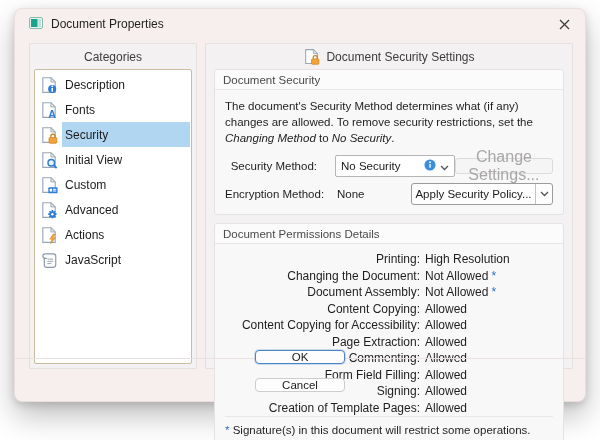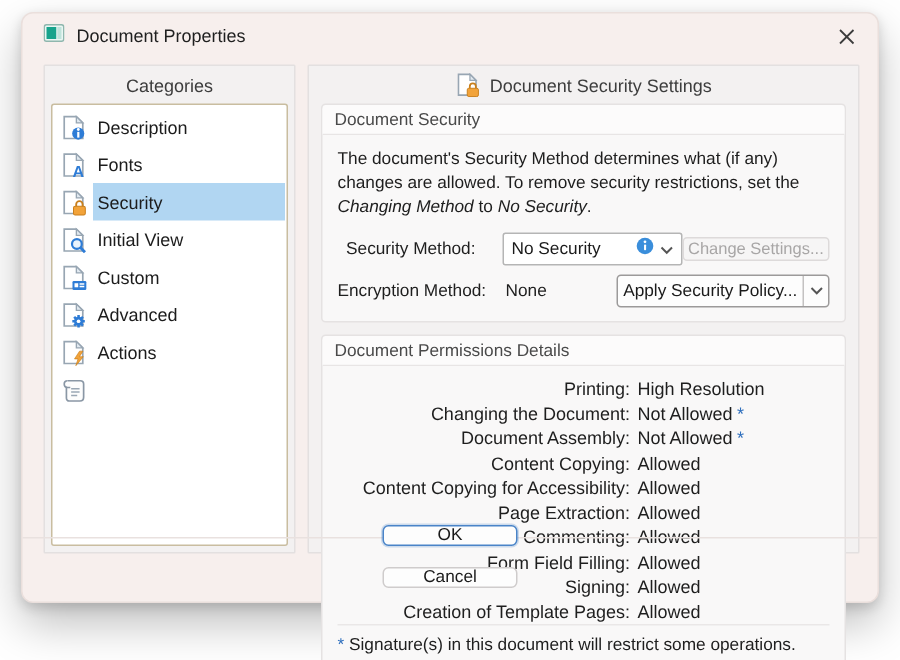--- a/index.html
+++ b/index.html
@@ -50,21 +50,21 @@
   .form-row:last-child { margin-bottom:0; }
   .form-label { width:92px; flex:none; text-align:right; margin-right:18px;
     font-size:11.5px; color:#1e1e1e; white-space:nowrap; }
   .static-value { font-size:11.5px; color:#1e1e1e; margin-left:2px; }
 
   .dropdown { width:142px; height:22px; background:#ffffff; border:1px solid #b5b5b5;
     border-radius:2px; display:flex; align-items:center; padding:0 5px; gap:4px; cursor:default; }
   .dropdown .dd-value { flex:1; font-size:11.5px; color:#1a1a1a; white-space:nowrap; overflow:hidden; }
   .spacer { flex:1; }
 
-  .btn { height:16px; font-size:11px; color:#1a1a1a; background:#fdfdfd;
+  .btn { height:16px; font-size:16px; color:#1a1a1a; background:#fdfdfd;
     border:1px solid #cfcccc; border-radius:3px; display:flex; align-items:center;
     justify-content:center; cursor:default; font-family:inherit; }
   .btn-change { width:118px; }
   .btn.disabled { color:#a8a6a6; background:#f6f5f5; border-color:#dddada; }
   .splitbtn { width:142px; height:22px; display:flex; border:1px solid #9c9a9a;
     border-radius:3px; background:#fdfdfd; overflow:hidden; }
   .splitbtn .sb-main { flex:1; display:flex; align-items:center; justify-content:center;
     font-size:11.5px; color:#1a1a1a; white-space:nowrap; }
   .splitbtn .sb-arrow { width:17px; flex:none; border-left:1px solid #c4c2c2;
     display:flex; align-items:center; justify-content:center; }
@@ -221,20 +221,23 @@
   <div class="cat-item">
     <span class="cat-icon">
             <svg viewBox="0 0 16 16">
               <path d="M4.5 2.5 h7.5 c1.2 0 2 0.9 2 2 v7.8 c0 1.3 -0.9 2.2 -2.2 2.2 h-6.3 c-1.1 0 -1.7 -0.8 -1.7 -1.8 v-6.5" fill="#fdfdfd" stroke="#8a97a5" stroke-width="1"></path>
               <path d="M4.5 2.5 c-1.2 0 -2 0.8 -2 2 c0 1.2 0.8 2 2 2 h1.6" fill="#fdfdfd" stroke="#8a97a5" stroke-width="1"></path>
               <line x1="6.6" y1="7.2" x2="11.6" y2="7.2" stroke="#9aa7b4" stroke-width="0.9"></line>
               <line x1="6.6" y1="9.2" x2="11.6" y2="9.2" stroke="#9aa7b4" stroke-width="0.9"></line>
               <line x1="6.6" y1="11.2" x2="10.2" y2="11.2" stroke="#9aa7b4" stroke-width="0.9"></line>
             </svg>
           </span>
+    <span class="cat-label-wrap">
+      <span class="cat-label">JavaScript</span>
+    </span>
   </div>
 </div>
   </div>
 
   <div class="panel panel-right">
     <div class="panel-header">
       <span class="hdr-icon" id="hdr-icon" style="display: flex;">
           <svg viewBox="0 0 16 16" width="17" height="17">
             <path d="M2.5 1.5 h7.2 l3.8 3.8 v9.2 h-11 z" fill="#fff" stroke="#98a6b3" stroke-width="1"></path>
             <path d="M9.7 1.5 v3.8 h3.8 z" fill="#e2eaf1" stroke="#98a6b3" stroke-width="0.8"></path>

